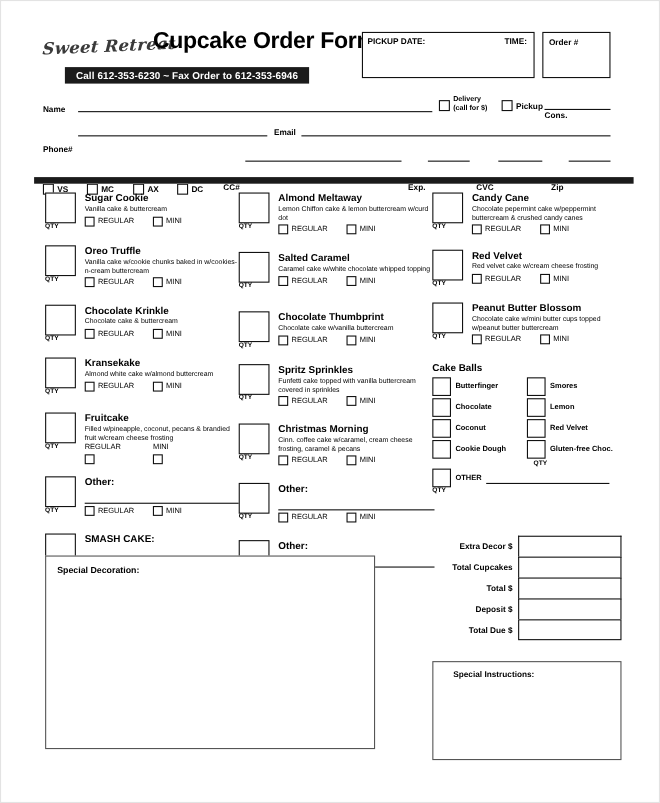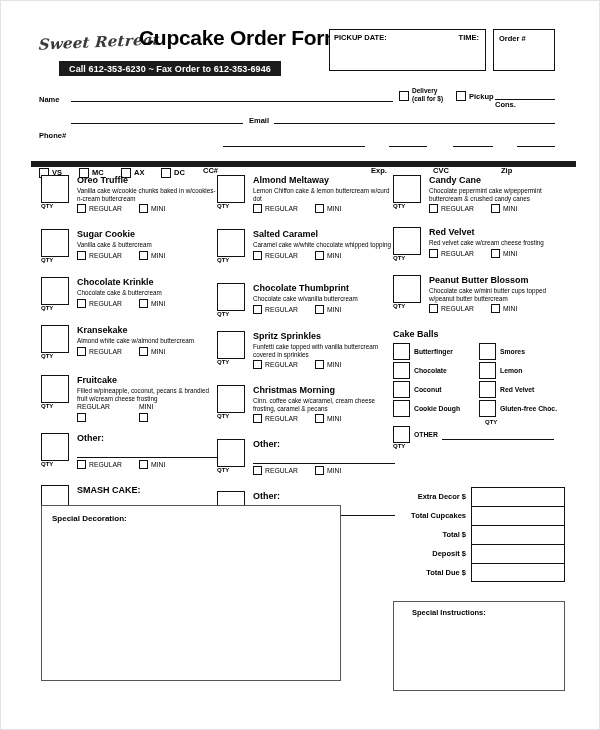--- a/index.html
+++ b/index.html
@@ -214,45 +214,45 @@
     <div class="cc-line uline" style="left:422px;top:2px;width:40px"></div>
     <div class="cc-item lbl" style="left:470px;top:5px">Zip</div>
     <div class="cc-line uline" style="left:486px;top:2px;width:38px"></div>
   </div>
 
   <div class="divider"></div>
 
   <div class="grid">
 
     <div class="col c1">
+      <div class="flav" style="height:42px">
+        <div class="qty-box"></div>
+        <div class="qty-lab">QTY</div>
+        <div class="fl-body">
+          <div class="fl-name">Sugar Cookie</div>
+          <div class="fl-desc">Vanilla cake &amp; buttercream</div>
+          <div class="opts">
+            <div class="opt">
+                  <span class="cb"></span>
+                  <span>REGULAR</span>
+                </div>
+            <div class="opt">
+                  <span class="cb"></span>
+                  <span>MINI</span>
+                </div>
+          </div>
+        </div>
+      </div>
+
       <div class="flav" style="height:48px">
         <div class="qty-box"></div>
         <div class="qty-lab">QTY</div>
         <div class="fl-body">
           <div class="fl-name">Oreo Truffle</div>
           <div class="fl-desc">Vanilla cake w/cookie chunks baked in w/cookies-n-cream buttercream</div>
-          <div class="opts">
-            <div class="opt">
-                  <span class="cb"></span>
-                  <span>REGULAR</span>
-                </div>
-            <div class="opt">
-                  <span class="cb"></span>
-                  <span>MINI</span>
-                </div>
-          </div>
-        </div>
-      </div>
-
-      <div class="flav" style="height:42px">
-        <div class="qty-box"></div>
-        <div class="qty-lab">QTY</div>
-        <div class="fl-body">
-          <div class="fl-name">Sugar Cookie</div>
-          <div class="fl-desc">Vanilla cake &amp; buttercream</div>
           <div class="opts">
             <div class="opt">
                   <span class="cb"></span>
                   <span>REGULAR</span>
                 </div>
             <div class="opt">
                   <span class="cb"></span>
                   <span>MINI</span>
                 </div>
           </div>

